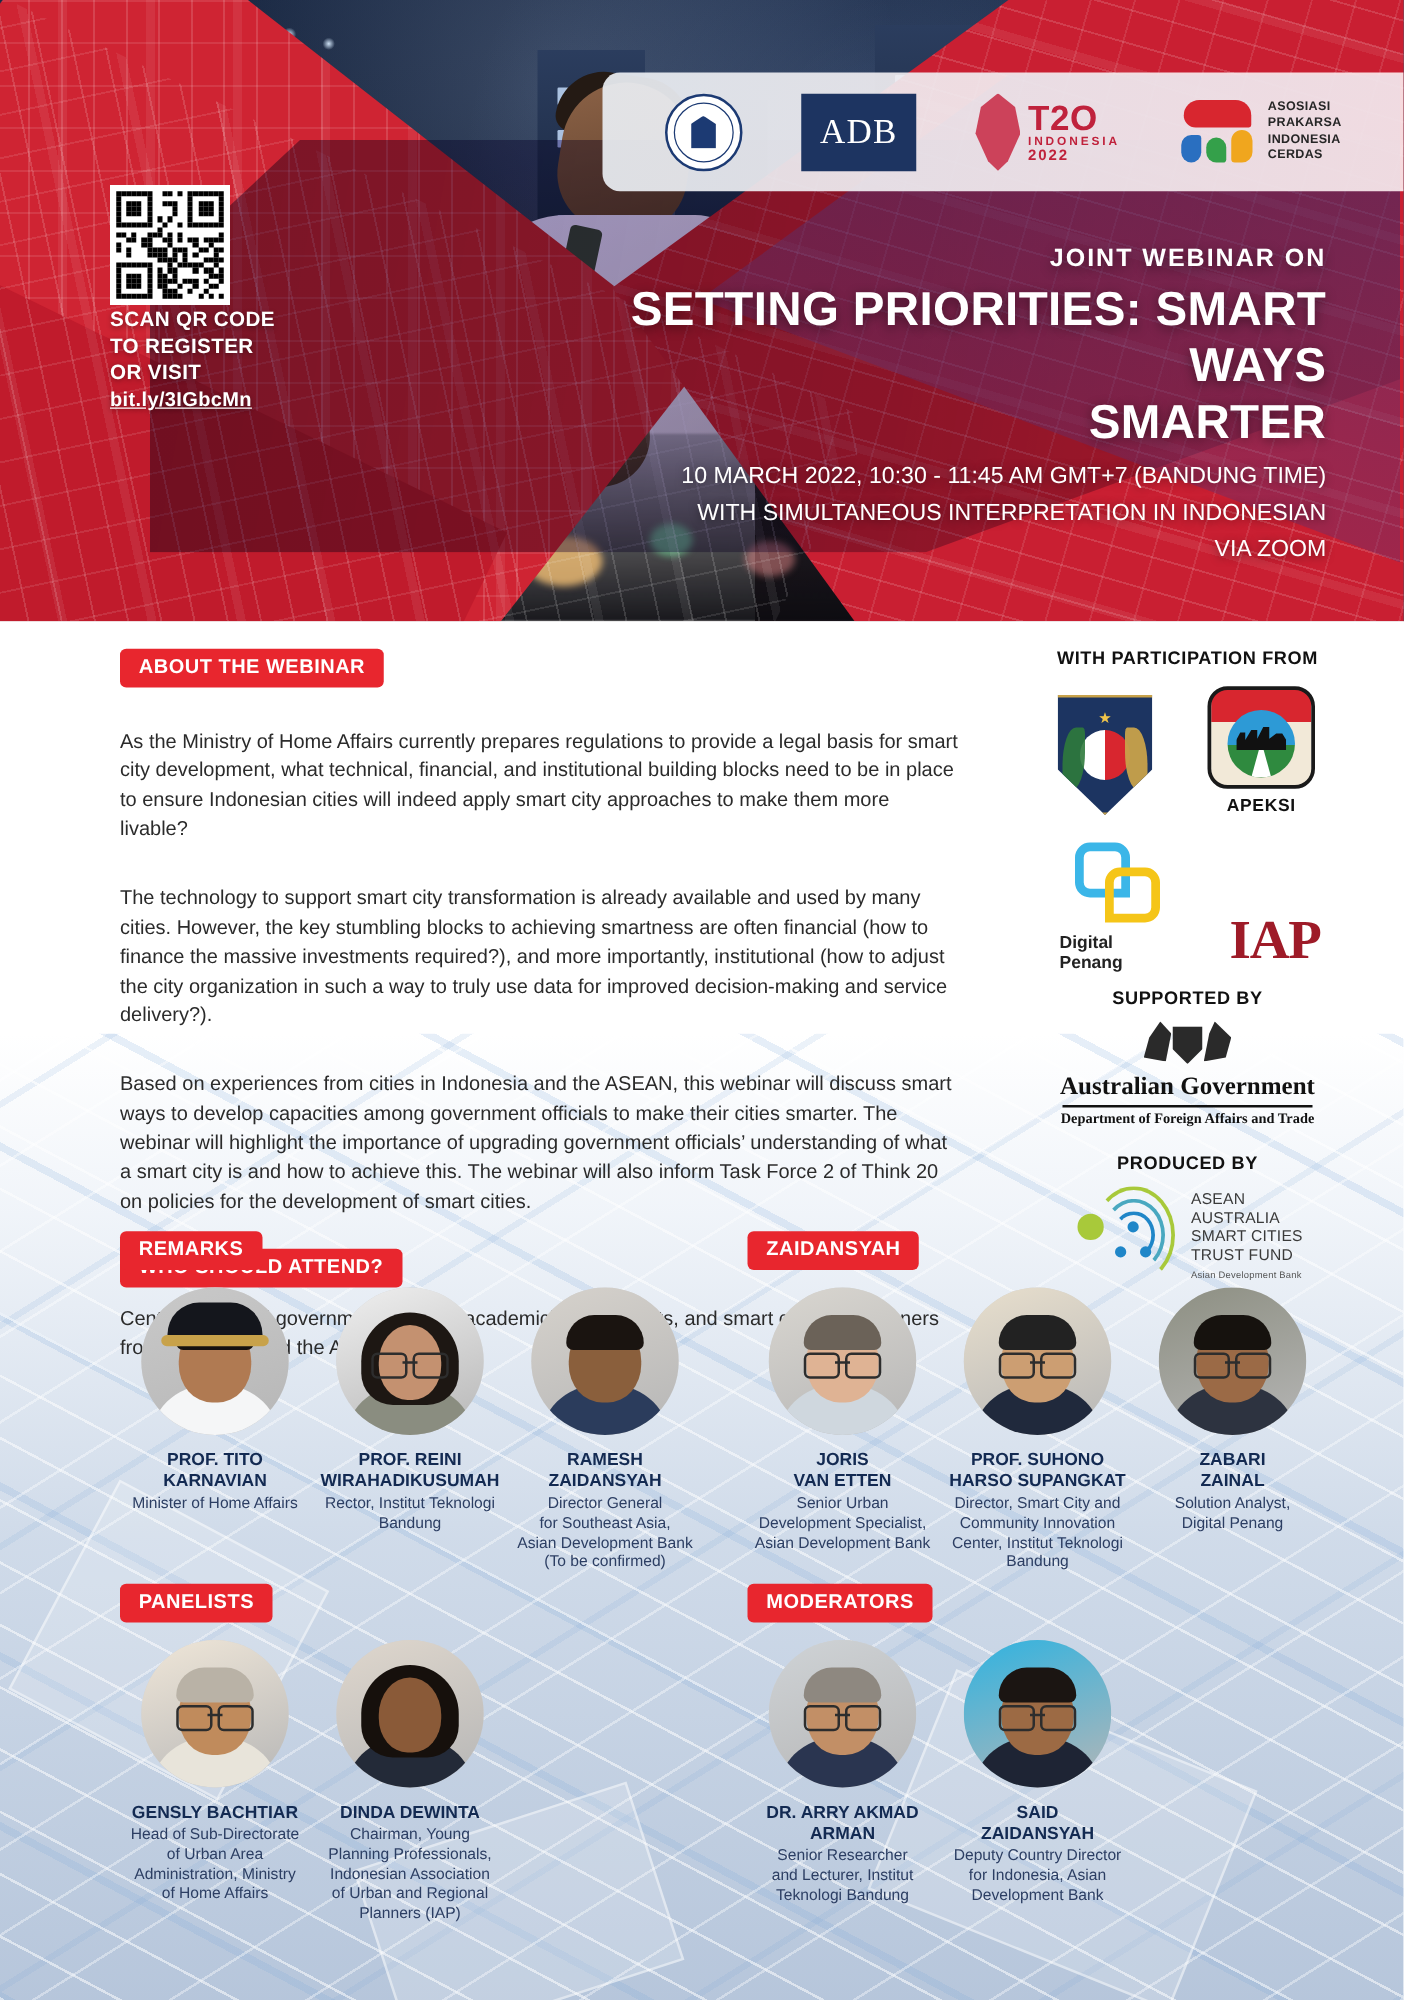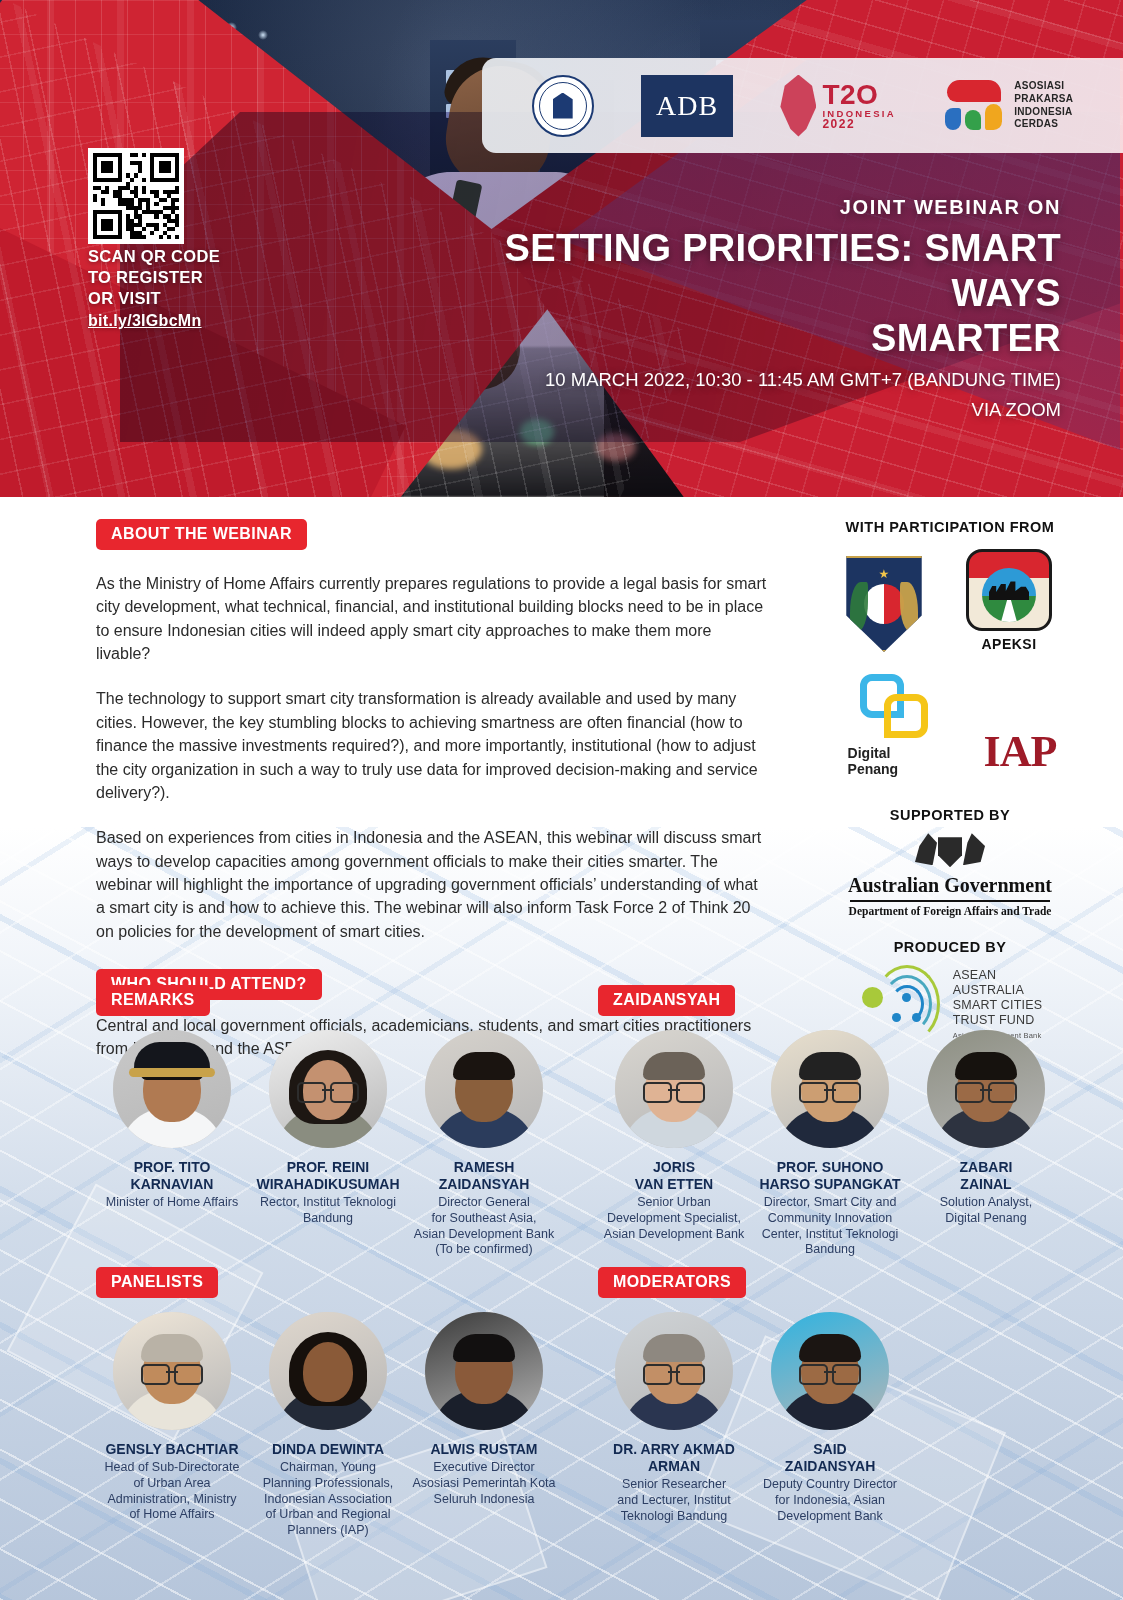--- a/index.html
+++ b/index.html
@@ -144,21 +144,21 @@
        repeating-linear-gradient(28deg, rgba(120,165,215,.22) 0 6px, transparent 6px 120px),
        repeating-linear-gradient(-32deg, rgba(120,165,215,.16) 0 5px, transparent 5px 150px);
      opacity:.85; }
   .bp-poly { position:absolute; background:rgba(255,255,255,.18);
      border:2px solid rgba(255,255,255,.45); }
 
   .badge { display:inline-block; background:#e8262e; color:#fff; font-weight:bold;
      padding:6px 15px 7px; border-radius:5px; font-size:16px; letter-spacing:.4px; }
 
   .left-col { position:absolute; left:96px; top:22px; width:672px; }
-  .para { font-size:16px; line-height:1.46; color:#2b2b2b; margin-top:22px; }
+  .para { font-size:16px; line-height:1.46; color:#2b2b2b; margin-top:32px; }
   .attend-badge { margin-top:26px; }
   .attend-text { font-size:16px; line-height:1.46; color:#2b2b2b; margin-top:14px; }
 
   
   .right-col { position:absolute; left:800px; top:22px; width:300px; text-align:center; }
   .rc-head { font-size:14.5px; font-weight:bold; color:#111; letter-spacing:.5px; }
   .rc-row { display:flex; justify-content:center; align-items:flex-end; gap:36px; margin-top:14px; }
   .kemendagri { width:82px; height:96px; background:#1c3461;
      clip-path:polygon(4% 0,96% 0,96% 62%,50% 100%,4% 62%);
      position:relative; border:2px solid #c8a24a; }
@@ -332,20 +332,21 @@
 
   <div class="hero-txt">
     <div class="joint">JOINT WEBINAR ON</div>
     <div class="maintitle">
       <div>SETTING PRIORITIES: SMART WAYS</div>
       <div>SMARTER</div>
     </div>
   </div>
   <div class="hero-meta">
     <div>10 MARCH 2022, 10:30 - 11:45 AM GMT+7 (BANDUNG TIME)</div>
+    <div>WITH SIMULTANEOUS INTERPRETATION IN INDONESIAN</div>
     <div>VIA ZOOM</div>
   </div>
 
   <div class="qr-wrap">
     <div class="qr">
       <div class="qr-grid" id="qrGrid">
           <i></i>
           <i></i>
           <i></i>
           <i></i>
@@ -841,21 +842,21 @@
           <div class="dp-y"></div>
         </div>
         <div class="dp-txt">
           <div>Digital</div>
           <div>Penang</div>
         </div>
       </div>
       <div class="iap">IAP</div>
     </div>
 
-    <div class="rc-head" style="margin-top:30px;">SUPPORTED BY</div>
+    <div class="rc-head" style="margin-top:14px;">SUPPORTED BY</div>
     <div class="aus">
       <div class="aus-crest">
         <div class="aus-l"></div>
         <div class="aus-shield"></div>
         <div class="aus-r"></div>
       </div>
       <div class="aus-t1">Australian Government</div>
       <div class="aus-rule"></div>
       <div class="aus-t2">Department of Foreign Affairs and Trade</div>
     </div>
@@ -1049,36 +1050,20 @@
             <div>DINDA DEWINTA</div>
           </div>
           <div class="p-role">
             <div>Chairman, Young</div>
             <div>Planning Professionals,</div>
             <div>Indonesian Association</div>
             <div>of Urban and Regional</div>
             <div>Planners (IAP)</div>
           </div>
         </div>
-        <div class="person-card">
-          <div class="avatar">
-            <div class="av-bg" style="background: linear-gradient(160deg, rgb(59, 59, 59), rgba(0, 0, 0, 0.12));"></div>
-            <div class="av-body" style="width: 104px; height: 46px; background: rgb(26, 31, 43);"></div>
-            <div class="av-head" style="top: 26px; width: 58px; height: 66px; background: rgb(138, 90, 58);"></div>
-            <div class="av-hair" style="top: 22px; width: 62px; height: 28px; background: rgb(18, 16, 16); border-radius: 32px 32px 8px 8px;"></div>
-          </div>
-          <div class="p-name">
-            <div>ALWIS RUSTAM</div>
-          </div>
-          <div class="p-role">
-            <div>Executive Director</div>
-            <div>Asosiasi Pemerintah Kota</div>
-            <div>Seluruh Indonesia</div>
-          </div>
-        </div>
       </div>
   </div>
 
   <div class="sec" style="left:598px;top:770px;">
     <div class="sec-badge">
       <span class="badge">MODERATORS</span>
     </div>
     <div class="people" id="moderatorsPeople">
         <div class="person-card">
           <div class="avatar">

